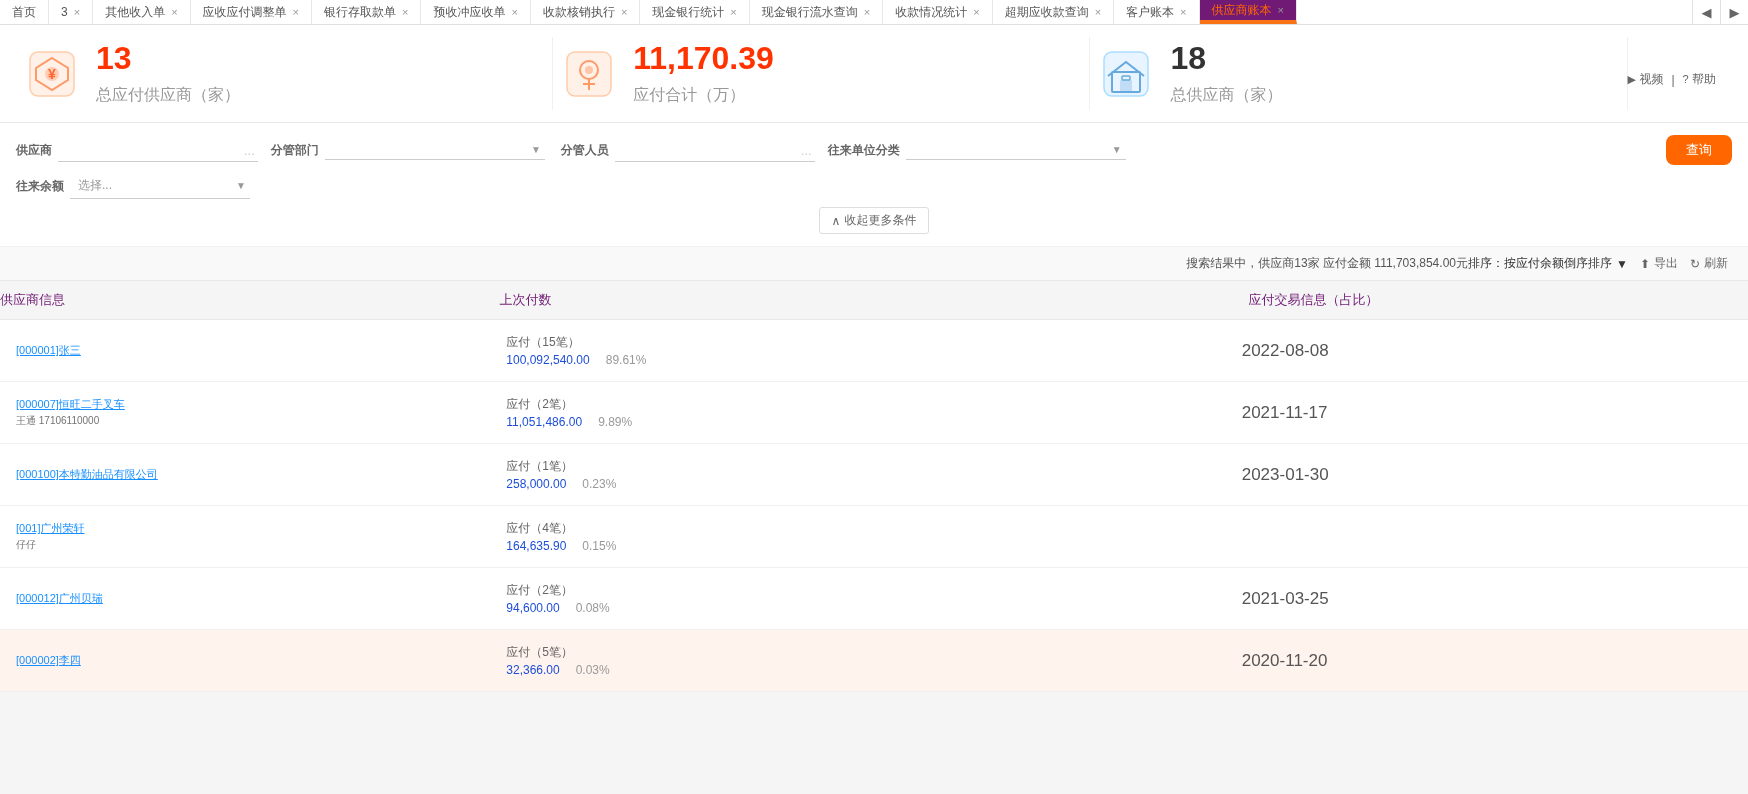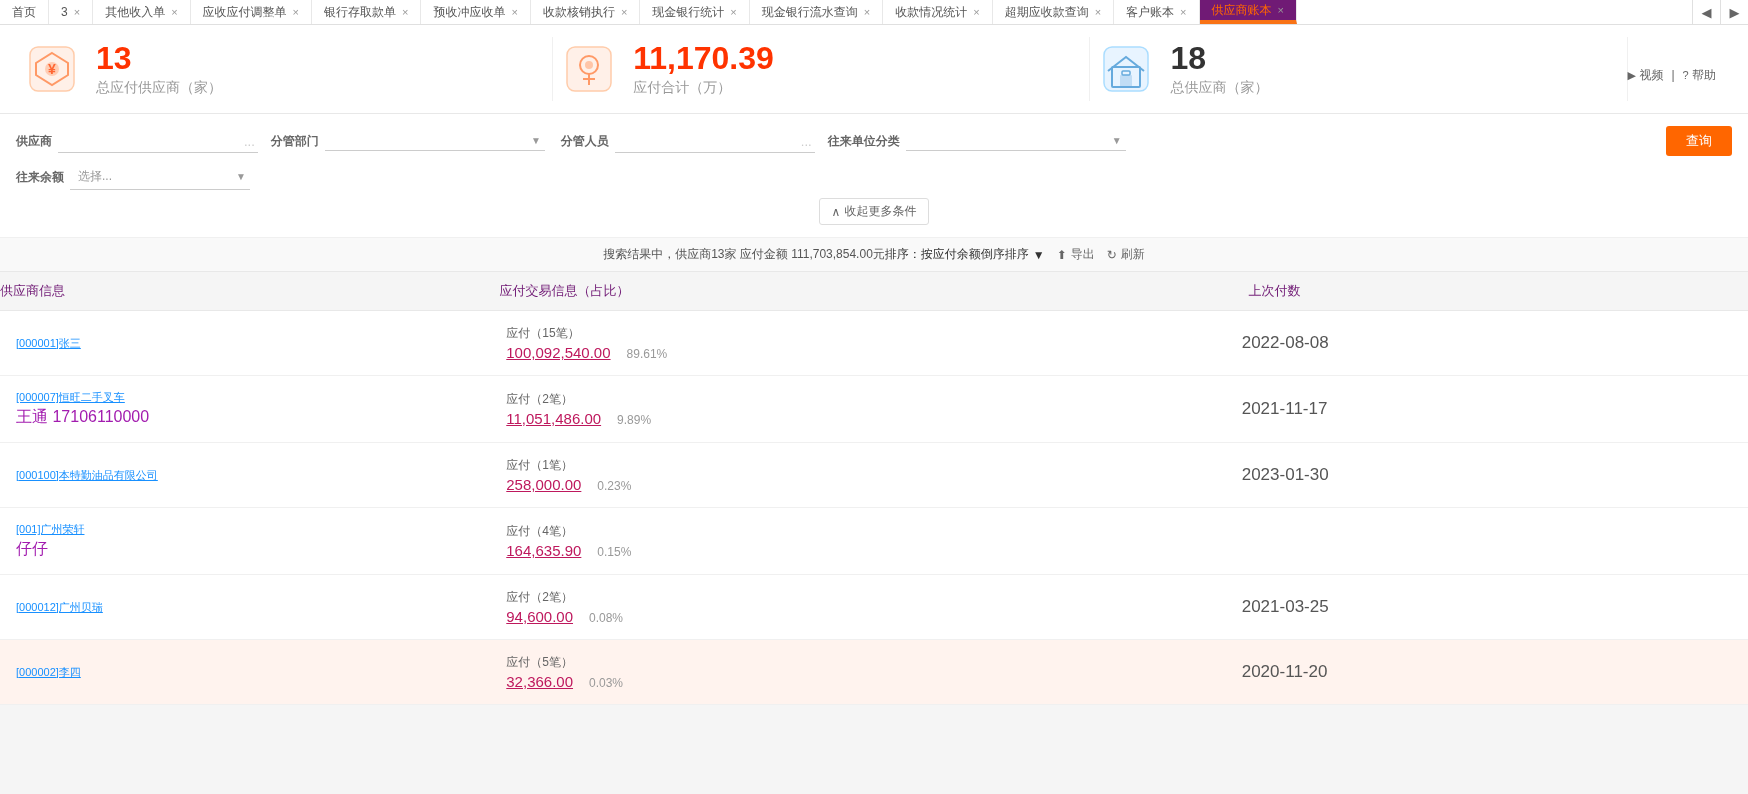--- a/index.html
+++ b/index.html
@@ -50,21 +50,21 @@
     .summary-icon {
       width: 56px;
       height: 56px;
       display: flex;
       align-items: center;
       justify-content: center;
       flex-shrink: 0;
     }
     .summary-info { flex: 1; }
     .summary-number { font-size: 32px; font-weight: bold; color: #ff3300; line-height: 1.1; }
-    .summary-label { font-size: 14px; color: #999; margin-top: 2px; }
+    .summary-label { font-size: 16px; color: #999; margin-top: 9px; }
     .top-right-links { display: flex; align-items: center; gap: 8px; font-size: 12px; color: #666; margin-left: auto; padding-right: 16px; flex-shrink: 0; }
     .top-right-links span { cursor: pointer; color: #666; margin-top: 12px; }
 
     
     .filter-bar {
       background: #fff;
       padding: 12px 16px 8px 16px;
       border-bottom: 1px solid #f0f0f0;
     }
     .filter-row {
@@ -102,21 +102,21 @@
       cursor: pointer;
       gap: 4px;
     }
     .filter-select .select-text { flex: 1; color: #999; }
     .filter-select .chevron { color: #999; font-size: 10px; }
     .search-btn {
       background: #ff6600;
       color: #fff;
       border: none;
       padding: 6px 20px;
-      border-radius: 3px;
+      border-radius: 8px;
       cursor: pointer;
       font-size: 13px;
       flex-shrink: 0;
       margin-left: auto;
     }
     .collapse-btn {
       display: flex;
       align-items: center;
       gap: 4px;
       font-size: 12px;
@@ -127,21 +127,21 @@
       border-radius: 3px;
       background: #fff;
       margin: 4px auto;
       width: fit-content;
     }
 
     
     .result-bar {
       display: flex;
       align-items: center;
-      justify-content: center;
+      justify-content: flex-end;
       padding: 8px 20px;
       background: #f9f9f9;
       border-bottom: 1px solid #e8e8e8;
       font-size: 12px;
       color: #555;
     }
     .result-bar-right {
       display: flex;
       align-items: center;
       gap: 12px;
@@ -180,23 +180,23 @@
     }
     .table-row {
       display: grid;
       grid-template-columns: 2fr 3fr 2fr;
       padding: 14px 16px;
       border-bottom: 1px solid #f0f0f0;
       align-items: center;
     }
     .table-row.highlighted { background: #fff3ee; }
     .supplier-name { color: #1890ff; text-decoration: underline; cursor: pointer; font-size: 11px; }
-    .supplier-sub { font-size: 16px; color: #a21caf; margin-top: 2px; }
+    .supplier-sub { font-size: 10px; color: #737373; margin-top: 2px; }
     .tx-label { font-size: 12px; color: #666; margin-bottom: 2px; }
-    .tx-amount { font-size: 15px; color: #be185d; font-weight: 500; text-decoration: underline; }
+    .tx-amount { font-size: 12px; color: #1d4ed8; font-weight: 500; }
     .tx-percent { font-size: 12px; color: #999; margin-left: 16px; }
     .tx-row { display: flex; align-items: baseline; }
     .date-text { font-size: 17px; color: #555; }
 
     
     ::-webkit-scrollbar { width: 6px; height: 6px; }
     ::-webkit-scrollbar-track { background: #f1f1f1; }
     ::-webkit-scrollbar-thumb { background: #ccc; border-radius: 3px; }
 
     
@@ -347,22 +347,22 @@
     <div class="refresh-btn">
       <span>↻</span>
       <span>刷新</span>
     </div>
   </div>
 </div>
 
 <div class="table-container">
   <div class="table-header">
     <div>供应商信息</div>
+    <div>上次付数</div>
     <div>应付交易信息（占比）</div>
-    <div>上次付数</div>
   </div>
   <div id="table-body">
       <div class="table-row">
         <div>
           <div class="supplier-name">[000001]张三</div>
         </div>
         <div>
           <div class="tx-label">应付（15笔）</div>
           <div class="tx-row">
             <span class="tx-amount">100,092,540.00</span>

